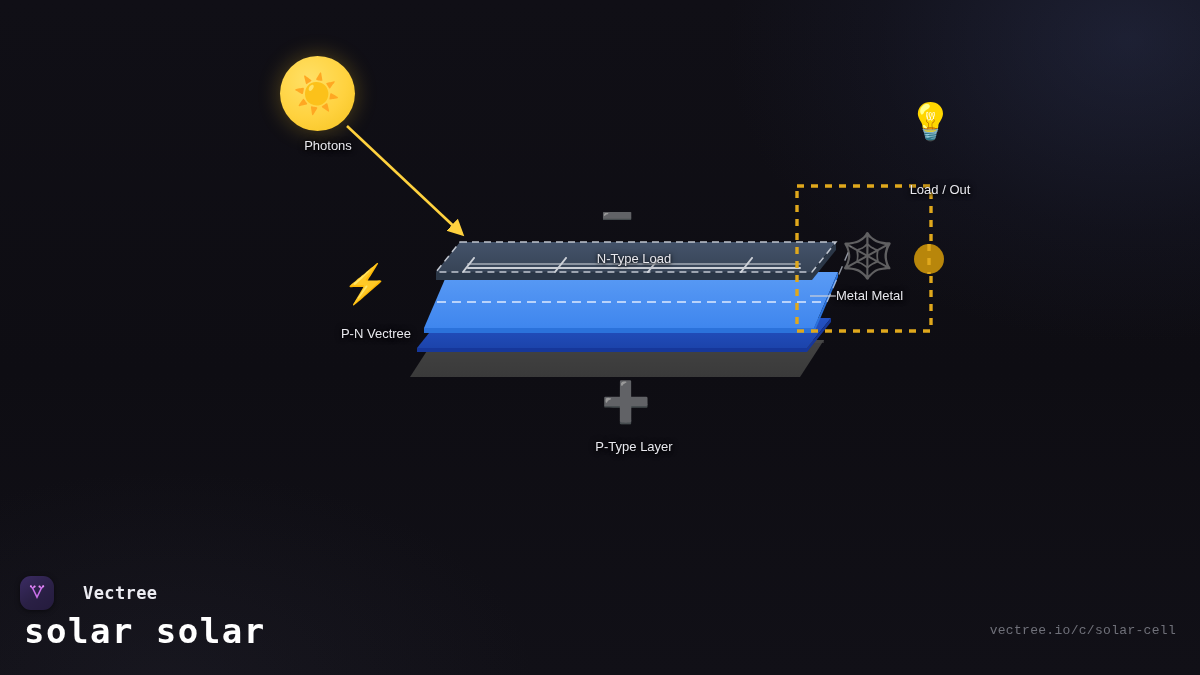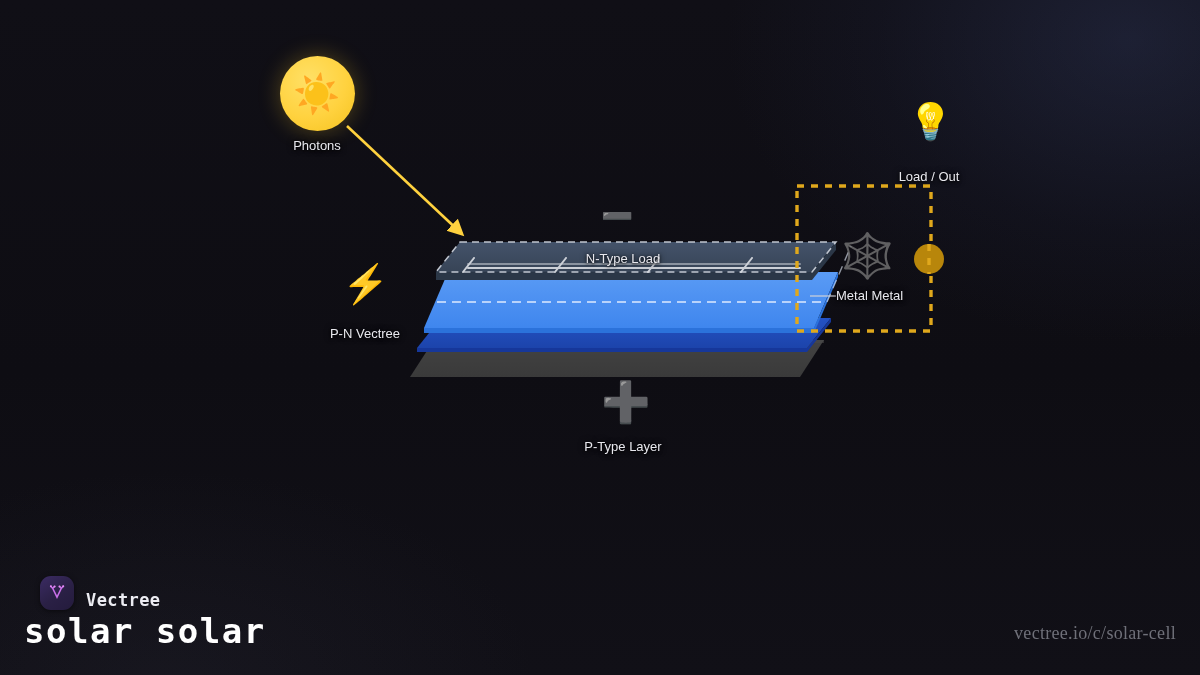--- a/index.html
+++ b/index.html
@@ -20,21 +20,21 @@
   .layer-svg { position:absolute; left:0; top:0; width:1200px; height:675px; pointer-events:none; }
 
   .lbl {
     position:absolute;
     color:#e8e8ee;
     font-size:13px;
     line-height:1.1;
     white-space:nowrap;
     text-shadow:0 1px 3px rgba(0,0,0,0.95), 0 0 6px rgba(0,0,0,0.8);
   }
-  .lbl.ctr { transform:translateX(-50%); }
+  .lbl.ctr { transform:translateX(-50%);margin-left:11px; }
 
   .emoji {
     position:absolute;
     line-height:1;
     text-align:center;
     user-select:none;
   }
 
   
   #sun-node { position:absolute; left:280px; top:56px; width:75px; height:75px; }
@@ -52,42 +52,42 @@
 
   
   .sign {
     position:absolute;
     color:#8a8a90;
     line-height:1;
     user-select:none;
   }
 
   
-  #brand-row { position:absolute; left:40px; top:576px; display:flex; align-items:flex-end; gap:12px; }
+  #brand-row { position:absolute; left:20px; top:576px; display:flex; align-items:center; gap:29px; }
   #brand-logo {
     width:34px; height:34px; border-radius:11px;
     background:linear-gradient(145deg, #3b2b63 0%, #2a2045 55%, #241b3d 100%);
     display:flex; align-items:center; justify-content:center;
     box-shadow:0 1px 5px rgba(0,0,0,0.55);
   }
   #brand-name {
     color:#ececf2; font-size:17px; font-weight:700;
     font-family:"DejaVu Sans Mono", monospace;
     letter-spacing:0.4px;
   }
   #page-title {
     position:absolute; left:24px; top:611px;
     color:#ffffff; font-size:34px; font-weight:700;
     font-family:"DejaVu Sans Mono", monospace;
     letter-spacing:1.5px;
   }
   #site-url {
     position:absolute; right:24px; top:623px;
-    color:#6f7079; font-size:18px;
-    font-family:Liberation Serif, serif;
+    color:#6f7079; font-size:13px;
+    font-family:Liberation Mono, monospace;
     letter-spacing:0.3px;
   }
 </style>
 </head>
 <body>
 
 <div id="stage">
 
   <svg class="layer-svg" viewBox="0 0 1200 675" xmlns="http://www.w3.org/2000/svg">
     <defs>
@@ -176,21 +176,21 @@
   <div class="sign" style="left:601px; top:203px; font-size:26px;">➖</div>
   <div class="lbl ctr" style="left:623px; top:252px;">N-Type Load</div>
 
   <div class="sign" style="left:601px; top:382px; font-size:40px;">➕</div>
   <div class="lbl ctr" style="left:623px; top:440px;">P-Type Layer</div>
 
   <div class="emoji" style="left:840px; top:234px; width:48px; font-size:44px; filter:grayscale(1) brightness(1.25) opacity(0.75);">🕸️</div>
   <div class="lbl" style="left:836px; top:289px;">Metal Metal</div>
 
   <div class="emoji" style="left:908px; top:104px; width:44px; font-size:36px;">💡</div>
-  <div class="lbl ctr" style="left:929px; top:170px;">Load / Out</div>
+  <div class="lbl ctr" style="left:929px; top:183px;">Load / Out</div>
 
   <div id="brand-row">
     <div id="brand-logo">
       <svg width="20" height="20" viewBox="0 0 20 20" xmlns="http://www.w3.org/2000/svg">
         <g stroke="#c86fe8" stroke-width="1.5" fill="none" stroke-linecap="round">
           <path d="M5.6,5.2 L10,14.2 L14.4,5.2"></path>
           <path d="M5.6,5.2 L3.9,3.4 M5.6,5.2 L7.5,3.6"></path>
           <path d="M14.4,5.2 L16.2,3.4 M14.4,5.2 L12.6,3.6"></path>
         </g>
         <g fill="#e48bf5">

